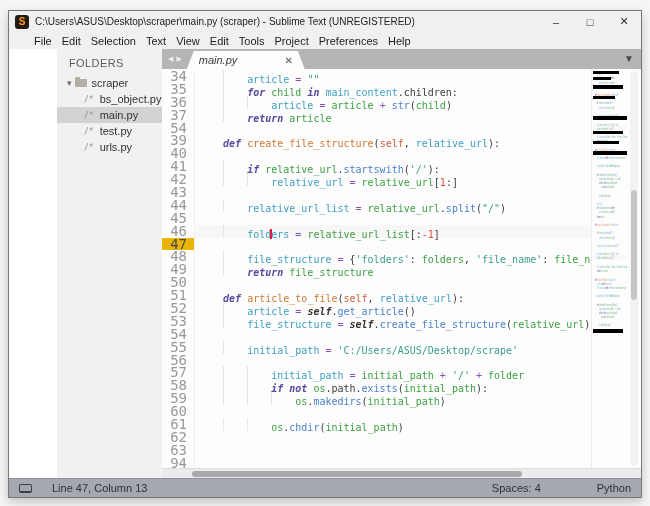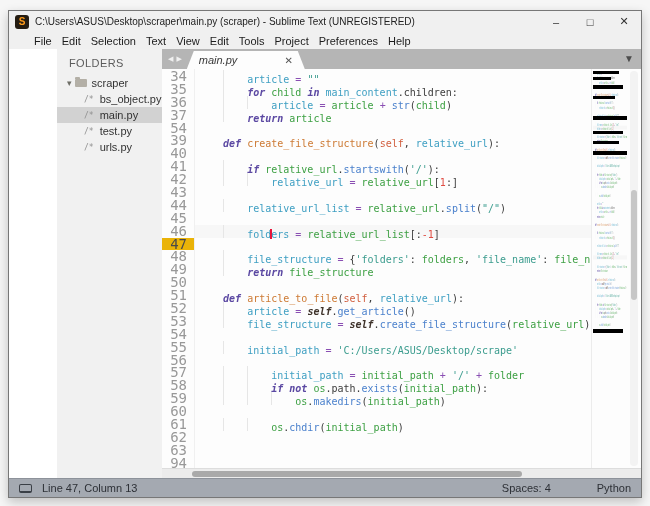--- a/index.html
+++ b/index.html
@@ -71,21 +71,21 @@
   .mini-bar { position:absolute; left:1px; background:#000; }
 
   .vscroll { position:absolute; right:3px; top:2px; bottom:2px; width:8px; background:#f3f3f3; border-radius:4px; }
   .vthumb { position:absolute; top:30%; height:28%; left:1px; right:1px; background:#c6c6c6; border-radius:3px; }
 
   .hscroll { height:10px; flex:none; background:#ececec; border-top:1px solid #ddd; position:relative; }
   .hthumb { position:absolute; top:2px; height:6px; left:30px; width:330px; background:#a9a9a9; border-radius:3px; }
 
   
   .statusbar { height:19px; background:#a4a9b1; border-top:1px solid #8d929a; flex:none;
-    display:flex; align-items:center; font-size:11px; color:#2d3036; padding:0 10px; }
+    display:flex; align-items:center; font-size:11px; color:#2d3036; padding:0 10px;gap:10px; }
   .panelicon { width:13px; height:9px; border:1px solid #3a3f46; border-bottom-width:2px; border-radius:2px; margin-right:10px; flex:none; }
   .sb-spacer { flex:1; }
   .sb-right { margin-left:46px; white-space:nowrap; }
 </style>
 <style>.tk-k{color:#5b48a2;}.tk-f{color:#cd7a34;}.tk-sp{color:#d15e3e;}.tk-su{color:#3f332b;}.tk-c{color:#3e9fc2;}.tk-g{color:#3da043;}.tk-s{color:#3b9c8e;}.tk-b{color:#4a80cc;}.tk-r{color:#e04b42;}.tk-o{color:#8a4fb3;}.tk-d{color:#3c3c3c;}</style></head>
 <body>
 
 <div id="screen">
   <div class="window">
 

